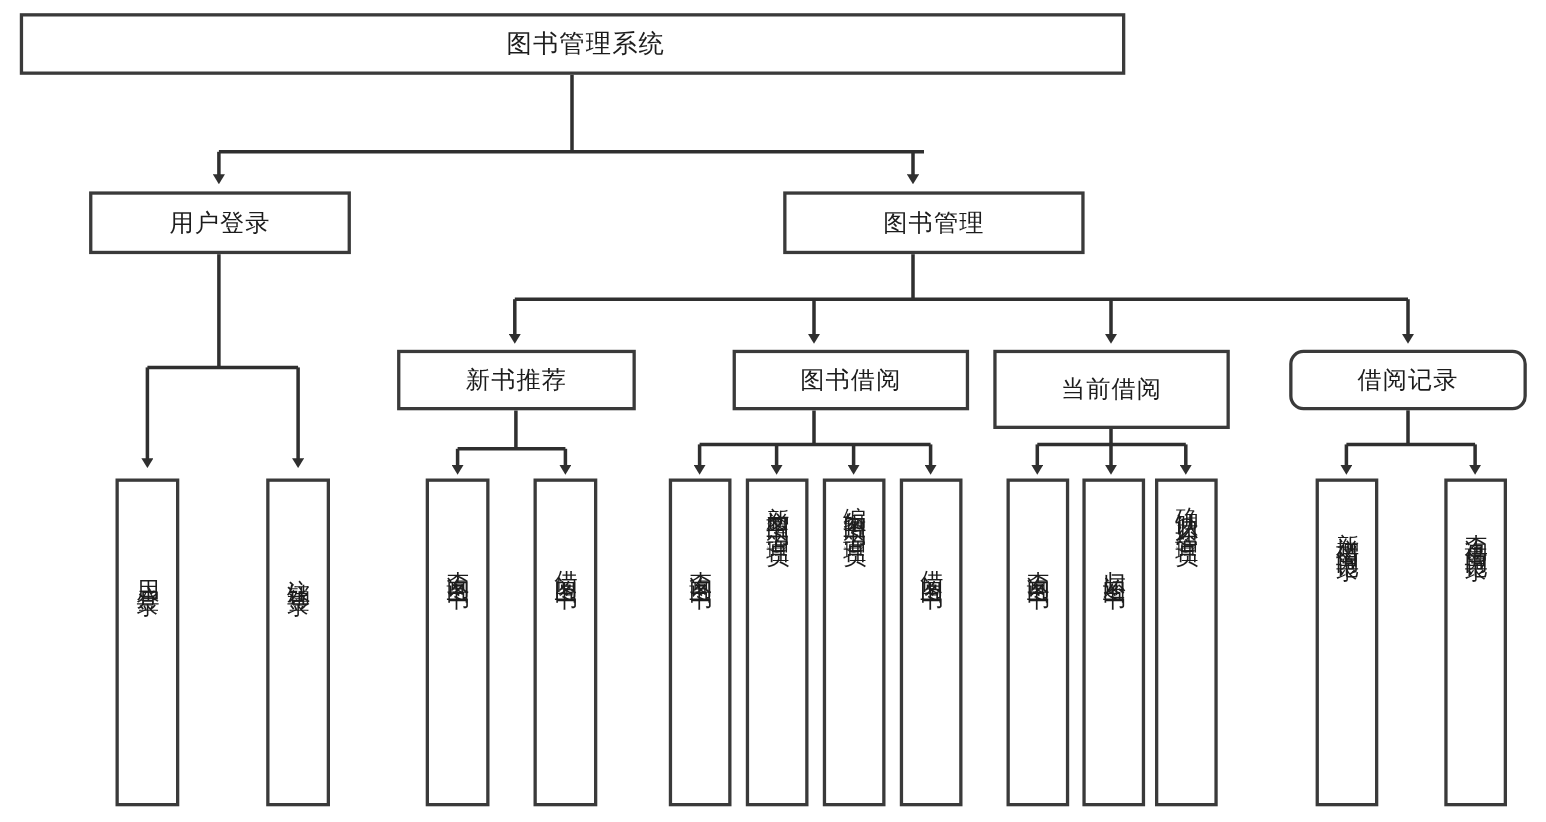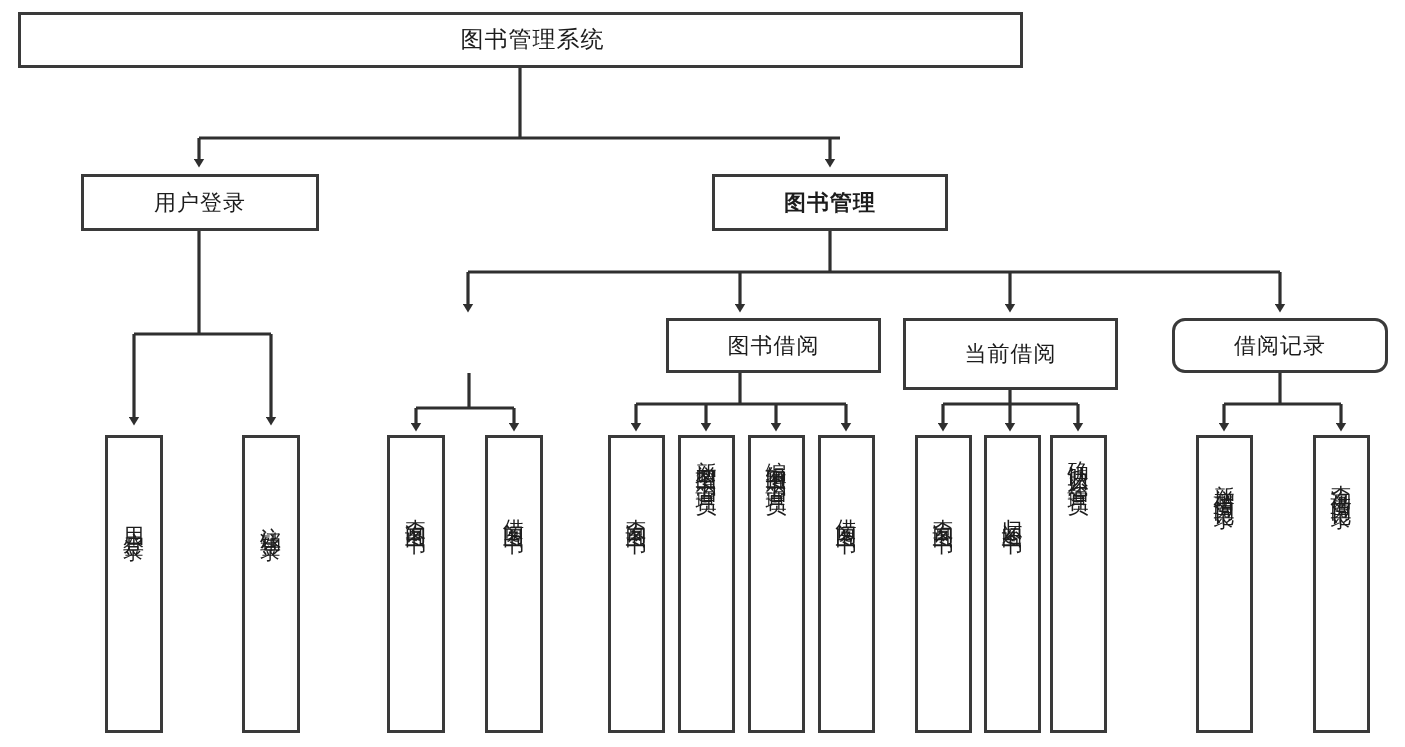--- a/index.html
+++ b/index.html
@@ -119,24 +119,27 @@
     </g>
   </svg>
 
   <div class="node h-node root" style="left:18px;top:12px;width:1005px;height:56px;padding-left:24px;">
     <span class="label">图书管理系统</span>
   </div>
 
   <div class="node h-node" style="left:81px;top:174px;width:238px;height:57px;">
     <span class="label">用户登录</span>
   </div>
-  <div class="node h-node" style="left:712px;top:174px;width:236px;height:57px;font-weight:bold;">
+  <div class="node h-node" style="left:712px;top:174px;width:274px;height:57px;">
     <span class="label">图书管理</span>
   </div>
 
+  <div class="node h-node" style="left:361px;top:318px;width:217px;height:55px;">
+    <span class="label">新书推荐</span>
+  </div>
   <div class="node h-node" style="left:633px;top:318px;width:215px;height:55px;margin-left:33px;">
     <span class="label">图书借阅</span>
   </div>
   <div class="node h-node" style="left:903px;top:318px;width:215px;height:72px;">
     <span class="label">当前借阅</span>
   </div>
   <div class="node h-node" style="left:1172px;top:318px;width:216px;height:55px;border-radius:13px;">
     <span class="label">借阅记录</span>
   </div>
 

